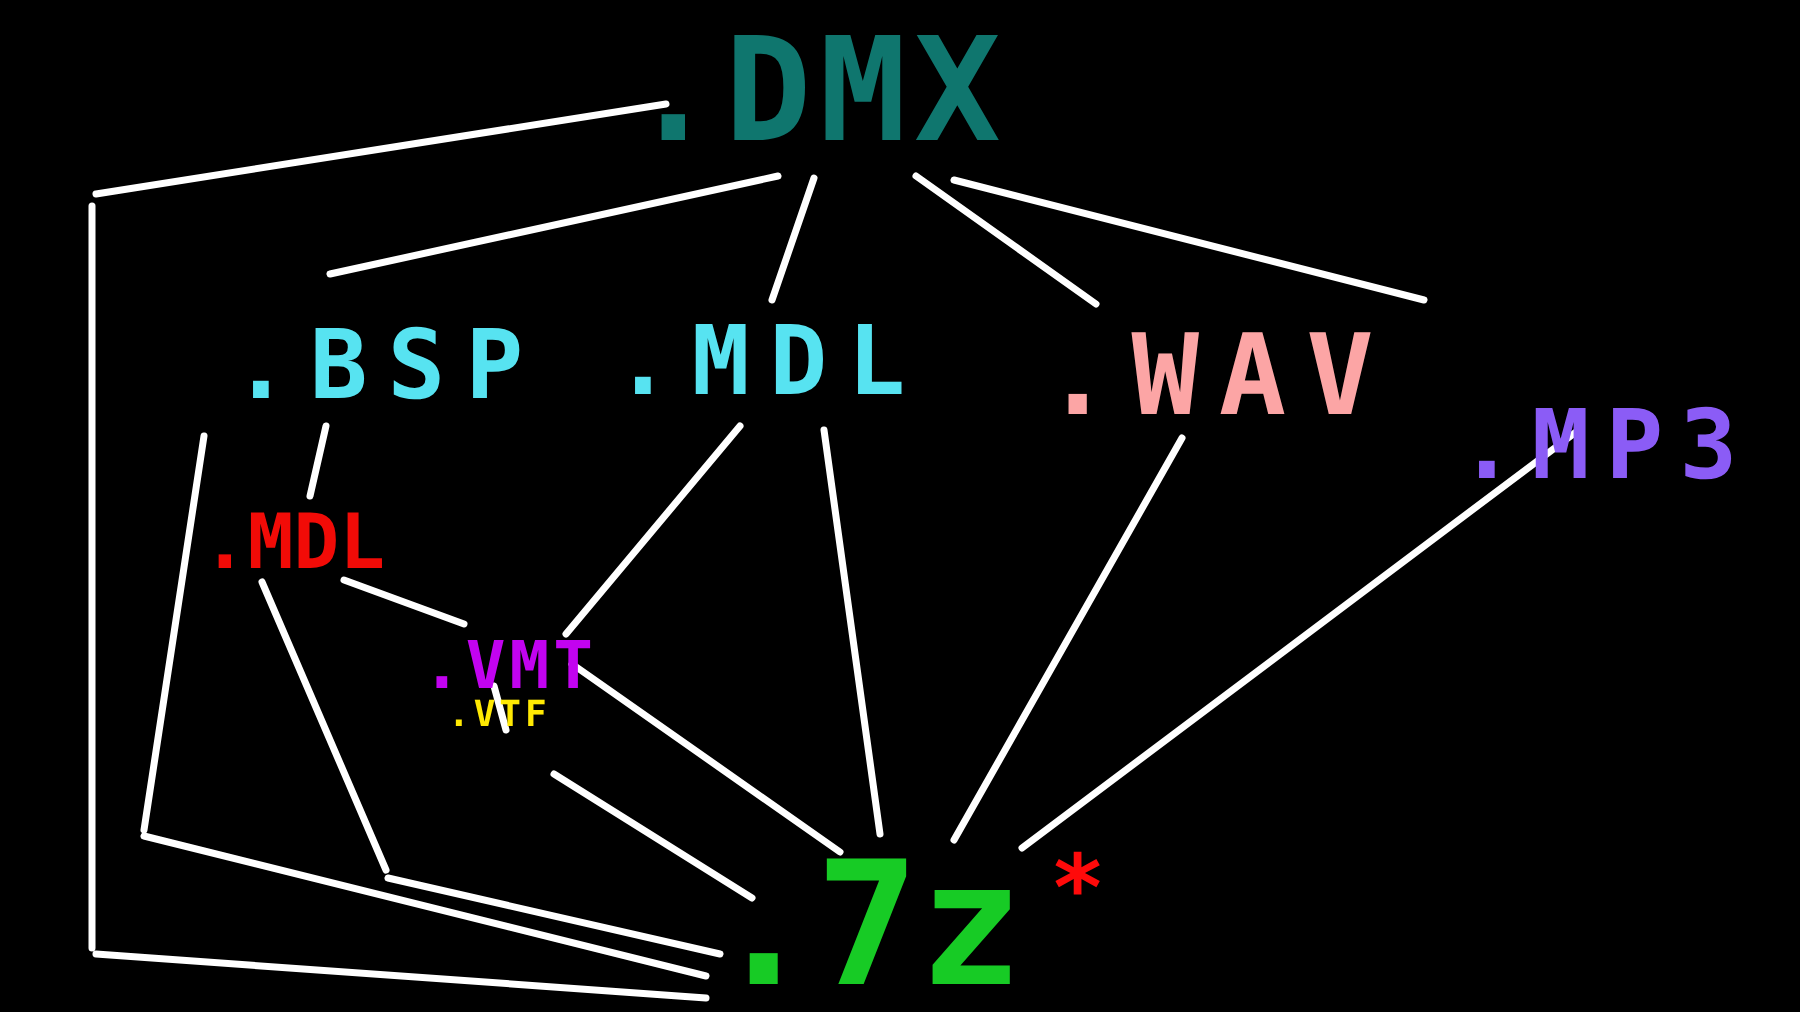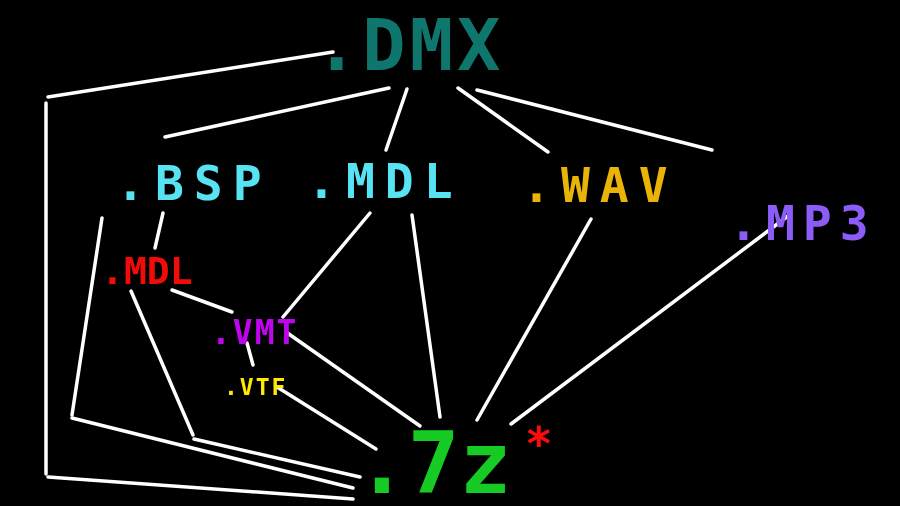--- a/index.html
+++ b/index.html
@@ -42,20 +42,20 @@
       <line x1="247" y1="343" x2="253" y2="365" stroke="#ffffff" stroke-width="3.5" stroke-linecap="round"></line>
       <line x1="286" y1="332" x2="420" y2="426" stroke="#ffffff" stroke-width="3.5" stroke-linecap="round"></line>
       <line x1="277" y1="387" x2="376" y2="449" stroke="#ffffff" stroke-width="3.5" stroke-linecap="round"></line>
       <line x1="591" y1="219" x2="477" y2="420" stroke="#ffffff" stroke-width="3.5" stroke-linecap="round"></line>
       <line x1="788" y1="216" x2="511" y2="424" stroke="#ffffff" stroke-width="3.5" stroke-linecap="round"></line>
     </svg>
 
   <span class="node" style="left: 315px; top: 9px; color: #0f766e; font-size: 72px; letter-spacing: 4px;">.DMX</span>
   <span class="node" style="left: 77px; top: 159px; color: rgb(87, 227, 241); font-size: 48px; letter-spacing: 10px; margin-left: 39px;">.BSP</span>
   <span class="node" style="left: 307px; top: 157px; color: rgb(87, 227, 241); font-size: 48px; letter-spacing: 10px;">.MDL</span>
-  <span class="node" style="left: 522px; top: 161px; color: #eab308; font-size: 48px; letter-spacing: 10px;">.WAV</span>
+  <span class="node" style="left: 522px; top: 161px; color: #fca5a5; font-size: 56px; letter-spacing: 10px;">.WAV</span>
   <span class="node" style="left: 729px; top: 163px; color: #8b5cf6; font-size: 48px; letter-spacing: 8px; margin-top: 36px;">.MP3</span>
   <span class="node" style="left: 101px; top: 252px; color: rgb(242, 11, 7); font-size: 38px; letter-spacing: 0px;">.MDL</span>
   <span class="node" style="left: 211px; top: 316px; color: rgb(194, 3, 240); font-size: 33px; letter-spacing: 2px;">.VMT</span>
-  <span class="node" style="left: 224px; top: 376px; color: rgb(255, 233, 3); font-size: 23px; letter-spacing: 2px;">.VTF</span>
+  <span class="node" style="left: 224px; top: 349px; color: rgb(255, 233, 3); font-size: 18px; letter-spacing: 2px;">.VTF</span>
   <span class="node" style="left: 356px; top: 420px; color: rgb(23, 203, 37); font-size: 86px; letter-spacing: 0px;">.7z</span>
   <span class="node" style="left: 525px; top: 421px; color: rgb(255, 10, 10); font-size: 46px; letter-spacing: 0px;">*</span>
 </div>
 
 </body></html>

